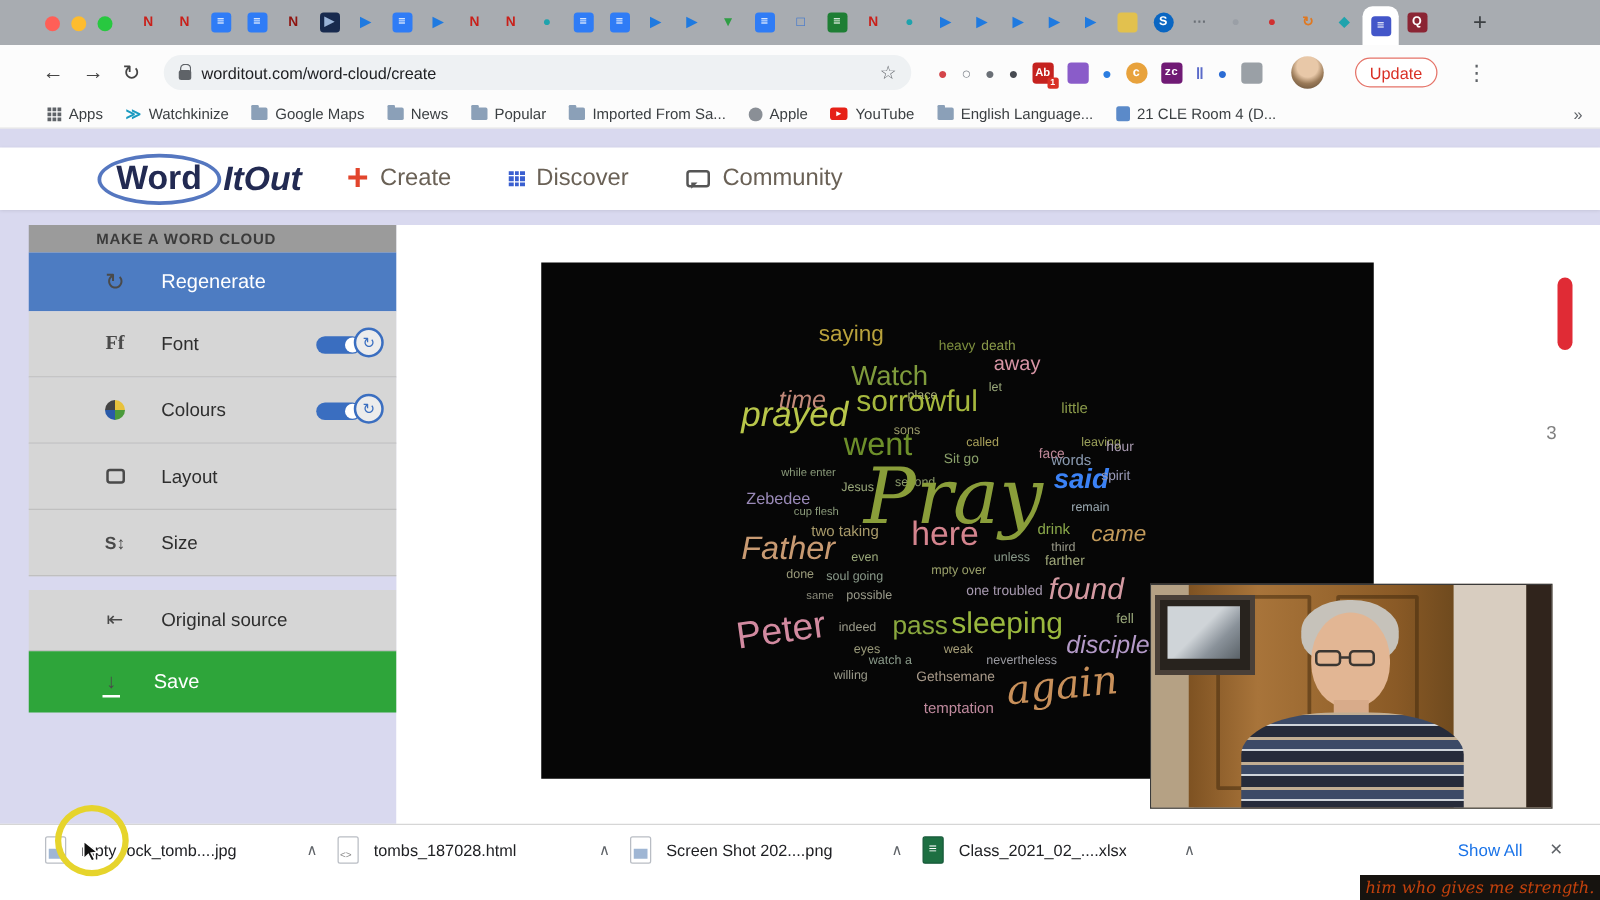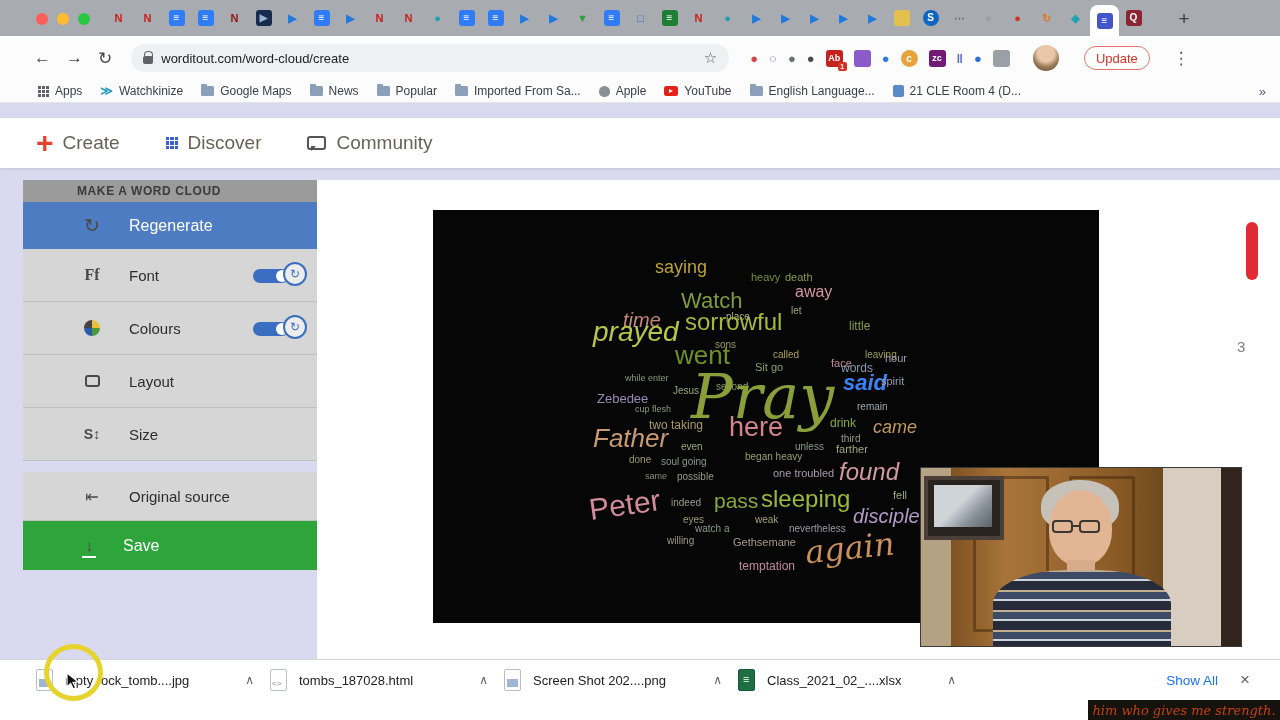--- a/index.html
+++ b/index.html
@@ -300,21 +300,21 @@
   </div>
   <div id="extrow">
       <span class="ext " style="color: rgb(212, 69, 74);">●</span>
       <span class="ext " style="color: rgb(138, 143, 150);">○</span>
       <span class="ext " style="color: rgb(106, 111, 118);">●</span>
       <span class="ext " style="color: rgb(71, 75, 82);">●</span>
       <span class="ext sq" style="color: rgb(255, 255, 255); background: rgb(197, 34, 31);">Ab<span class="badge">1</span></span>
       <span class="ext sq" style="color: rgb(255, 255, 255); background: rgb(138, 92, 201);"> </span>
       <span class="ext " style="color: rgb(43, 125, 224);">●</span>
       <span class="ext ci" style="color: rgb(255, 255, 255); background: rgb(232, 162, 60);">c</span>
-      <span class="ext sq" style="color: rgb(255, 255, 255); background: #701a75;">zc</span>
+      <span class="ext sq" style="color: rgb(255, 255, 255); background: #701a75; font-family: Liberation Mono, monospace;">zc</span>
       <span class="ext " style="color: rgb(90, 106, 201);">‖</span>
       <span class="ext " style="color: rgb(43, 108, 212);">●</span>
       <span class="ext sq" style="color: rgb(255, 255, 255); background: rgb(154, 160, 166);"> </span>
     </div>
   <div id="avatar"></div>
   <div id="updatebtn">Update</div>
   <div id="kebab">⋮</div>
 </div>
 
 <div id="bookmarks">
@@ -367,20 +367,24 @@
     <span class="bm">
       <span class="bm-ic ic-doc"></span>
       <span>21 CLE Room 4 (D...</span>
     </span>
     <span id="bmoverflow">»</span>
 </div>
 
 <div id="pagebg"></div>
 
 <div id="siteheader">
+  <div id="logo">
+    <span class="oval">Word</span>
+    <span class="itout">ItOut</span>
+  </div>
   <div id="hnav">
       <span class="hnav-item">
         <span class="plus-ic">+</span>
         <span>Create</span>
       </span>
       <span class="hnav-item">
         <span class="grid-ic">
           <i></i>
           <i></i>
           <i></i>
@@ -434,21 +438,21 @@
       <span class="w" style="left: 296px; top: 204px; font-size: 27px; color: rgb(212, 132, 142);">here</span>
       <span class="w" style="left: 397px; top: 207px; font-size: 12px; color: rgb(138, 168, 74);">drink</span>
       <span class="w i" style="left: 440px; top: 208px; font-size: 18px; color: rgb(194, 154, 90);">came</span>
       <span class="w" style="left: 408px; top: 224px; font-size: 10px; color: rgb(154, 154, 138);">third</span>
       <span class="w i" style="left: 160px; top: 215px; font-size: 26px; color: rgb(200, 154, 114);">Father</span>
       <span class="w" style="left: 248px; top: 232px; font-size: 10px; color: rgb(154, 168, 122);">even</span>
       <span class="w" style="left: 362px; top: 232px; font-size: 10px; color: rgb(138, 154, 138);">unless</span>
       <span class="w" style="left: 403px; top: 234px; font-size: 11px; color: rgb(160, 168, 122);">farther</span>
       <span class="w" style="left: 196px; top: 245px; font-size: 10px; color: rgb(154, 154, 122);">done</span>
       <span class="w" style="left: 228px; top: 247px; font-size: 10px; color: rgb(138, 154, 138);">soul going</span>
-      <span class="w" style="left: 312px; top: 242px; font-size: 10px; color: rgb(154, 160, 106);">began heavy</span>
+      <span class="w" style="left: 312px; top: 242px; font-size: 10px; color: rgb(154, 160, 106);">mpty over</span>
       <span class="w" style="left: 212px; top: 262px; font-size: 9px; color: rgb(138, 138, 122);">same</span>
       <span class="w" style="left: 244px; top: 262px; font-size: 10px; color: rgb(154, 154, 138);">possible</span>
       <span class="w" style="left: 308px; top: 258px; font-size: 11px; color: rgb(168, 154, 176); margin-left: 32px;">one troubled</span>
       <span class="w i" style="left: 406px; top: 250px; font-size: 24px; color: rgb(212, 154, 162);">found</span>
       <span class="w" style="left: 460px; top: 280px; font-size: 11px; color: rgb(154, 168, 122);">fell</span>
       <span class="w" style="left: 156px; top: 280px; font-size: 30px; color: rgb(210, 138, 160); transform: rotate(-8deg);">Peter</span>
       <span class="w" style="left: 238px; top: 288px; font-size: 10px; color: rgb(154, 154, 138);">indeed</span>
       <span class="w" style="left: 281px; top: 280px; font-size: 21px; color: rgb(138, 168, 62);">pass</span>
       <span class="w" style="left: 328px; top: 277px; font-size: 24px; color: rgb(154, 184, 62);">sleeping</span>
       <span class="w" style="left: 250px; top: 305px; font-size: 10px; color: rgb(154, 154, 122);">eyes</span>

